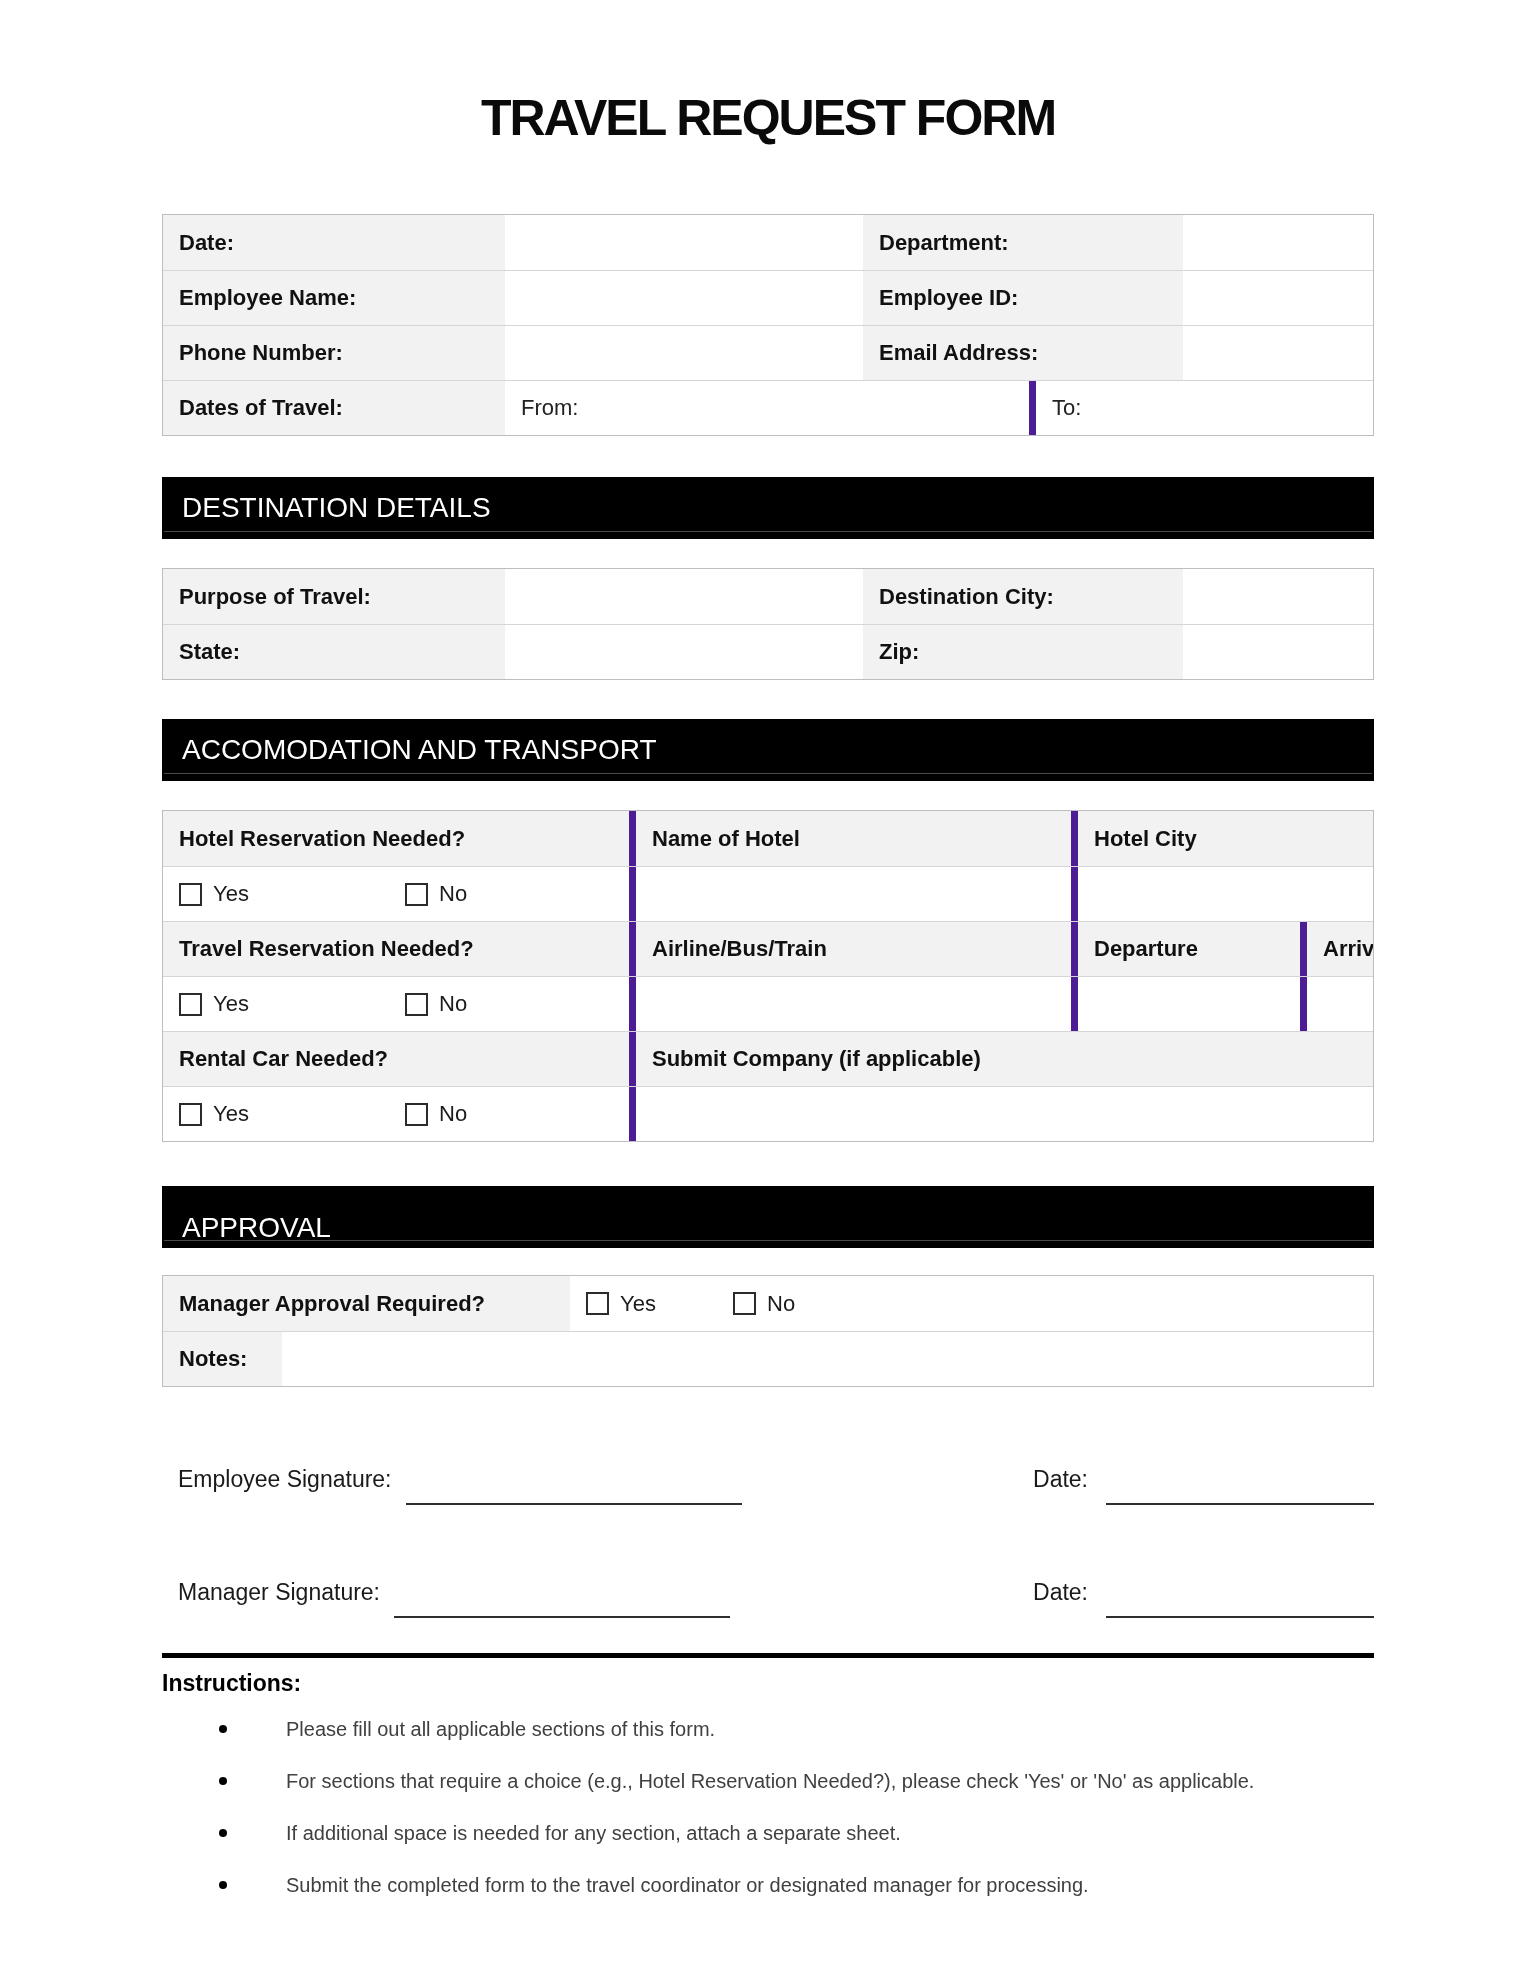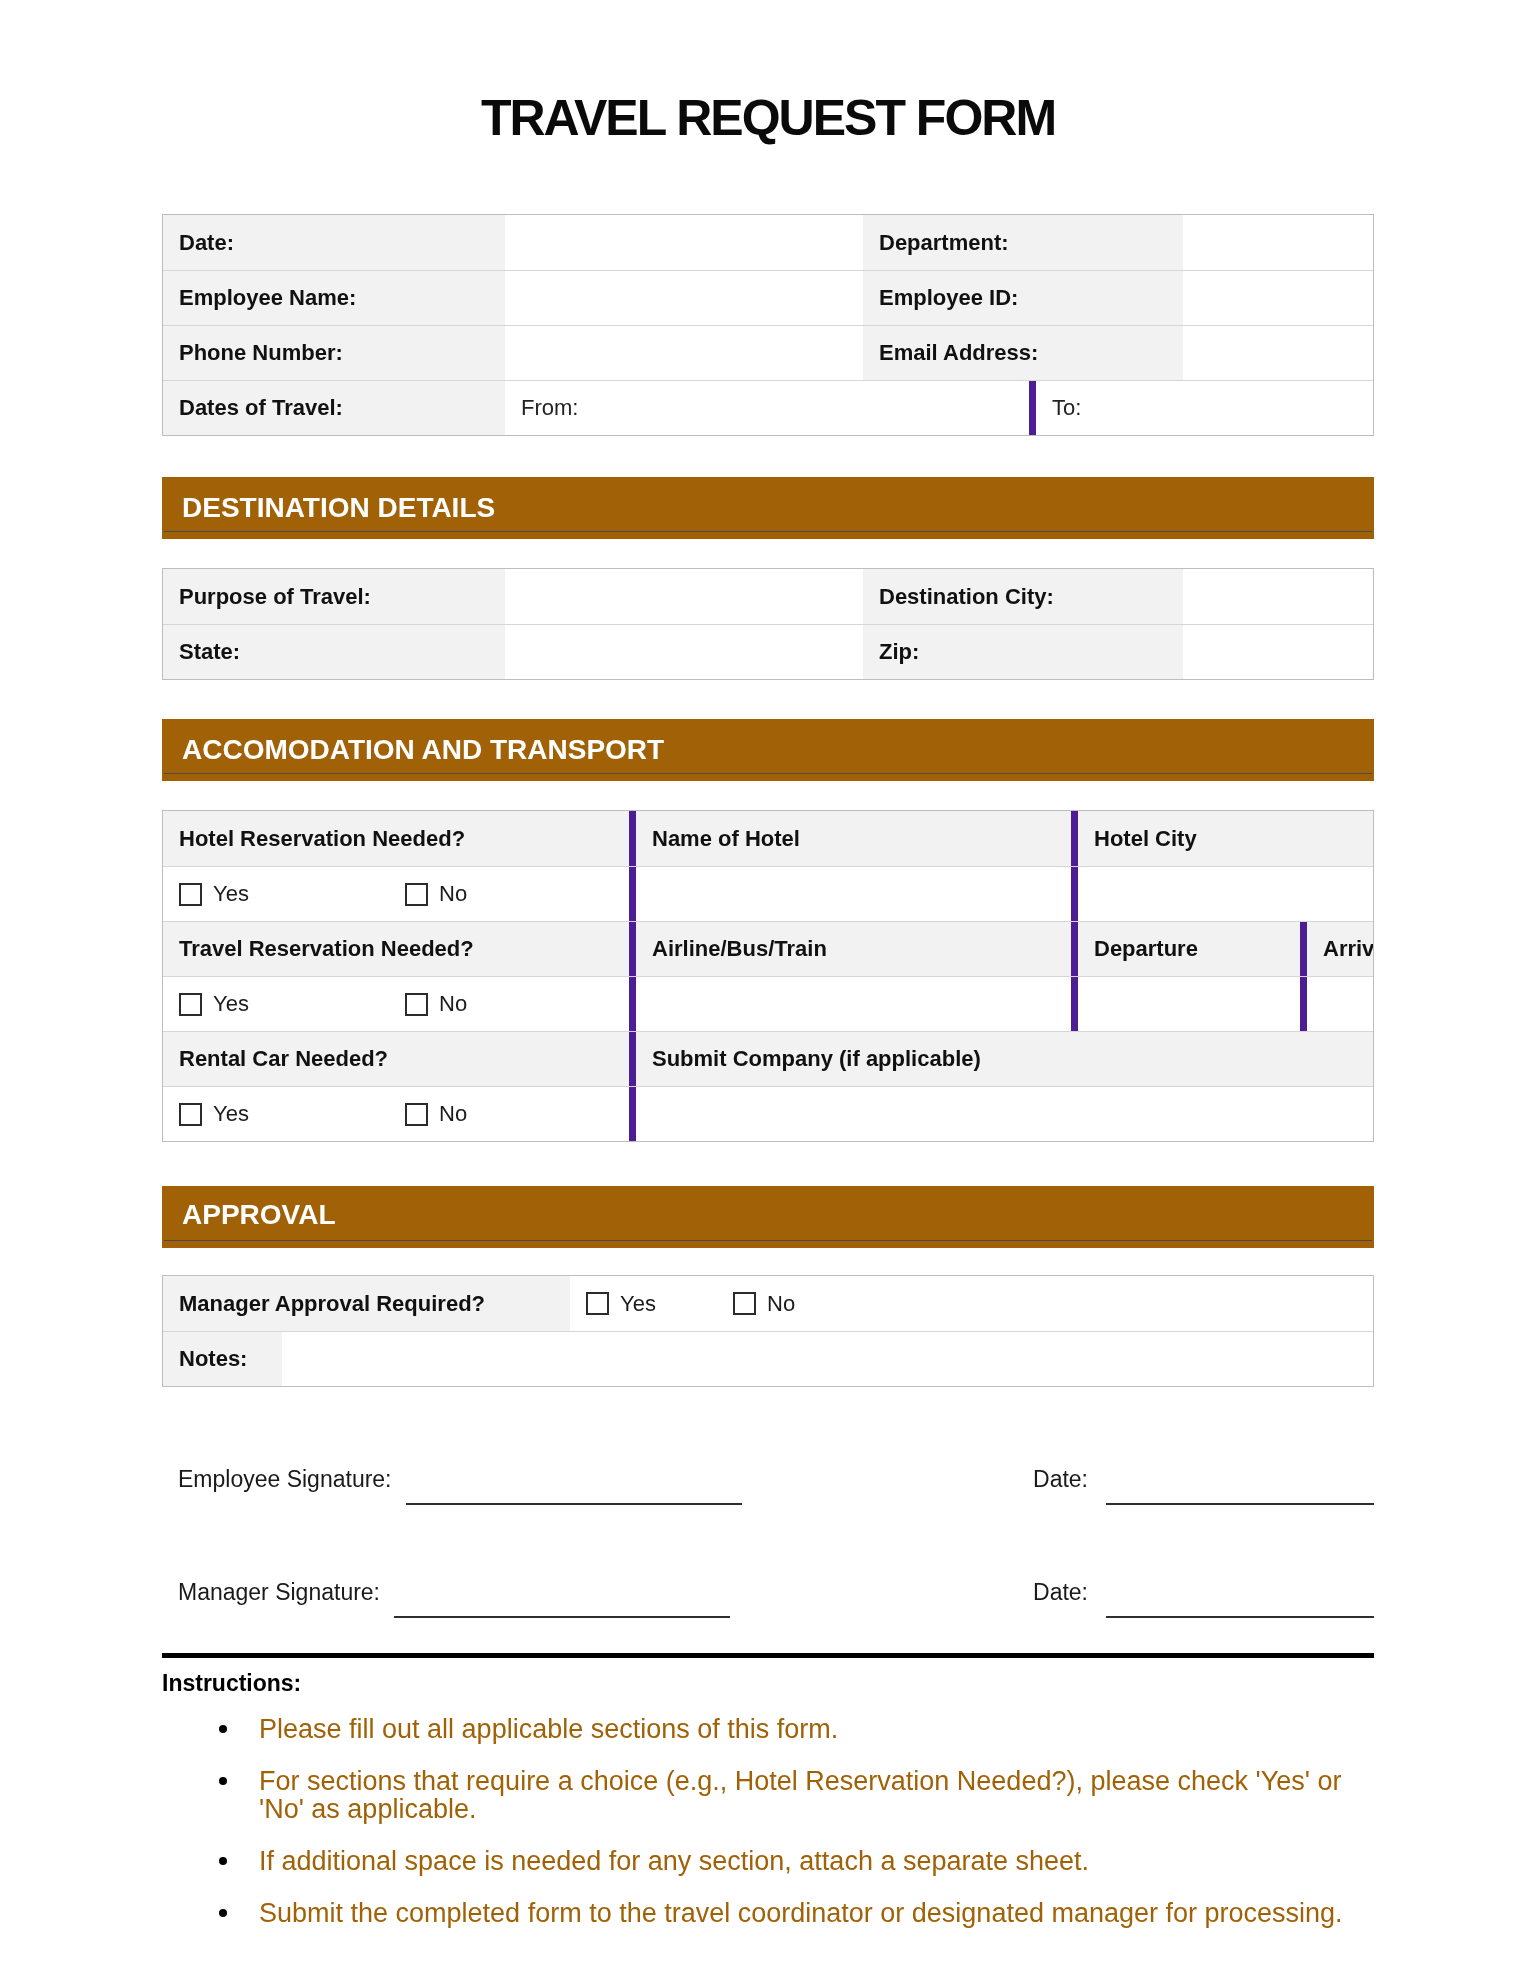--- a/index.html
+++ b/index.html
@@ -20,25 +20,25 @@
     height:60px;line-height:60px;
     text-align:center;
     font-size:50px;font-weight:900;letter-spacing:-2px;
     color:#0a0a0a;
     white-space:nowrap;
   }
   
   .section-bar{
     position:relative;
     height:62px;
-    background:#a16207;
+    background:#000000;
     color:#ffffff;
     display:flex;align-items:center;
-    padding:17px 20px;box-sizing:border-box;
-    font-size:28px;font-weight:700;letter-spacing:0px;
+    padding:4px 20px;box-sizing:border-box;
+    font-size:28px;font-weight:400;letter-spacing:0px;
   }
   .section-bar::after{
     content:"";position:absolute;left:2px;right:2px;bottom:7px;height:1px;background:#4a4a4a;
   }
   
   .tbl{
     border:1px solid #bdbdbd;
     box-sizing:border-box;
     background:#ffffff;
   }
@@ -97,21 +97,21 @@
   .date-group{margin-left:auto;display:flex;align-items:flex-end;}
   .date-label{padding-bottom:12px;white-space:nowrap;}
   .date-line{width:268px;margin-left:18px;border-bottom:2px solid #2e2e2e;height:0;}
   
   .rule{height:5px;background:#000000;margin-top:35px;}
   .instructions-heading{margin-top:9px;font-size:23px;font-weight:700;line-height:32px;color:#000;}
   .bullets{margin-top:16px;}
   .bullet-item{
     display:flex;align-items:flex-start;
     padding-left:57px;margin-bottom:24px;
-    font-size:27px;line-height:28px;color:#a16207;
+    font-size:20px;line-height:28px;color:#404040;gap:27px;
   }
   .dot{
     width:8px;height:8px;border-radius:50%;
     background:#000;flex:0 0 auto;
     margin-top:10px;margin-right:32px;
   }
   
   .mt-t1{margin-top:66px;}
   .mt-bar1{margin-top:41px;}
   .mt-t2{margin-top:29px;}

